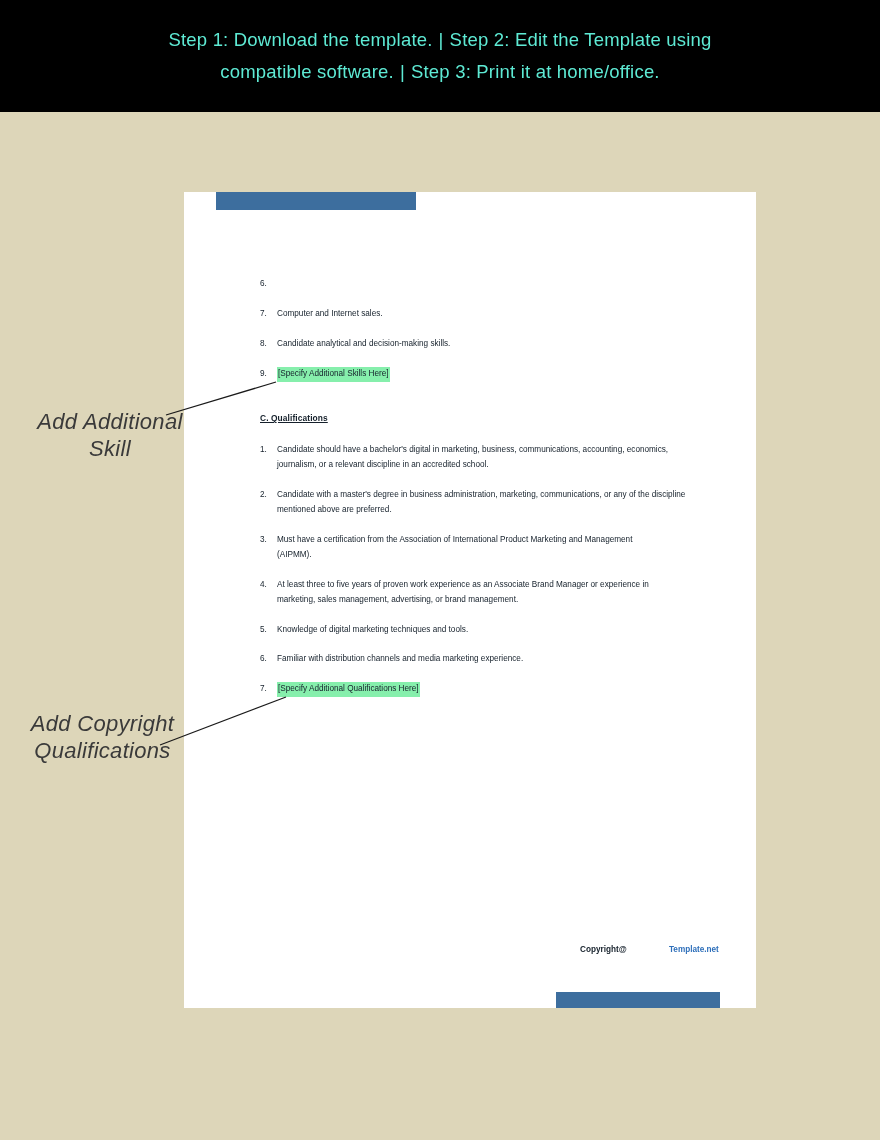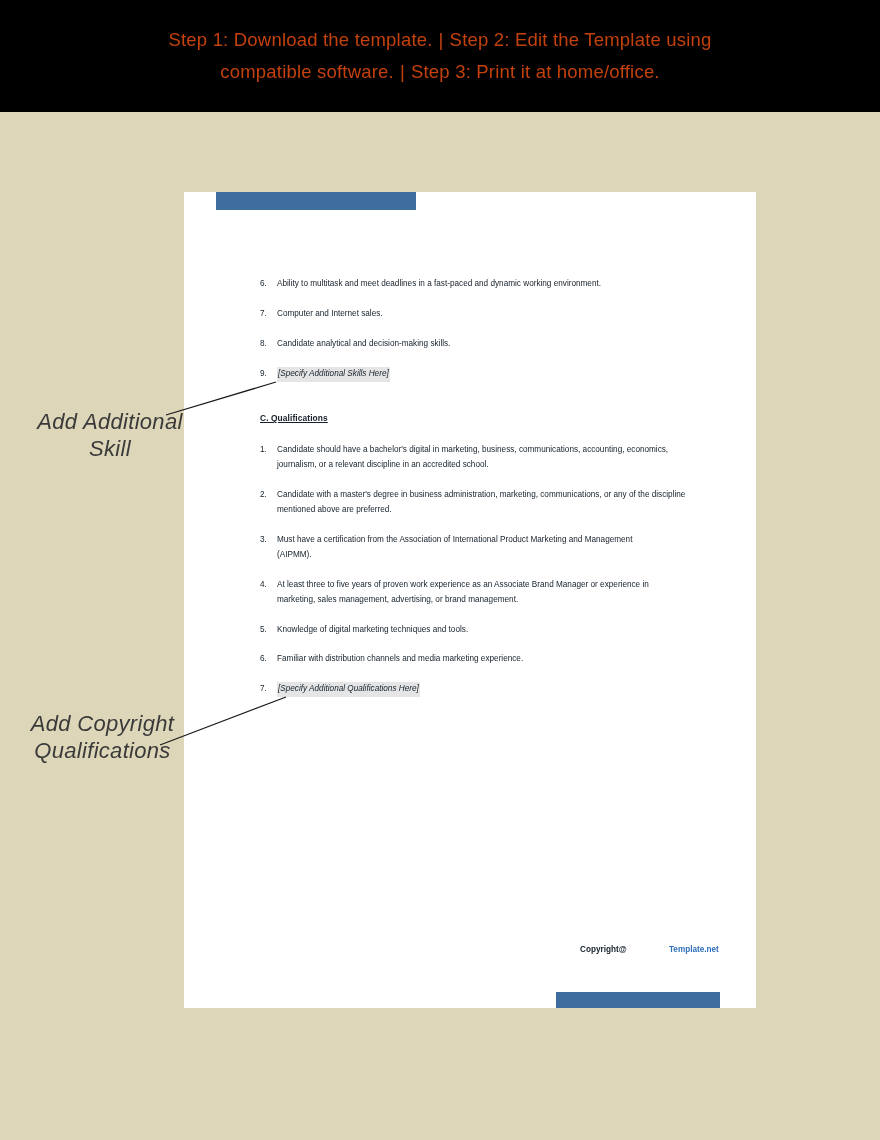--- a/index.html
+++ b/index.html
@@ -15,21 +15,21 @@
     overflow: hidden;
   }
 
   
   .top-bar {
     position: absolute;
     top: 0; left: 0;
     width: 880px;
     height: 112px;
     background: #000000;
-    color: #c2410c;
+    color: #5eead4;
     display: flex;
     align-items: center;
     justify-content: center;
     text-align: center;
   }
   .top-bar-text {
     font-size: 18.5px;
     line-height: 32px;
     letter-spacing: 0.2px;
     max-width: 560px;
@@ -82,24 +82,23 @@
   }
   .list-num {
     width: 17px;
     flex: 0 0 17px;
     text-align: left;
   }
   .list-text {
     display: block;
   }
   .hl {
-    background: #e5e5e5;
+    background: #86efac;
     color: #15202b;
     padding: 0 1px;
-    font-style: italic;
   }
 
   .section-head {
     position: absolute;
     font-size: 8.4px;
     font-weight: bold;
     color: #15202b;
     letter-spacing: 0.1px;
     text-decoration: underline;
   }
@@ -144,21 +143,20 @@
 </div>
 
 <div class="page">
   <div class="page-top-band"></div>
   <div class="page-bottom-band"></div>
 
   <div class="doc-body">
 
     <div class="list-item" style="left:76px; top:85px; width:430px;">
       <span class="list-num">6.</span>
-      <span class="list-text">Ability to multitask and meet deadlines in a fast-paced and dynamic working environment.</span>
     </div>
 
     <div class="list-item" style="left:76px; top:115px; width:430px;">
       <span class="list-num">7.</span>
       <span class="list-text">Computer and Internet sales.</span>
     </div>
 
     <div class="list-item" style="left:76px; top:145px; width:430px;">
       <span class="list-num">8.</span>
       <span class="list-text">Candidate analytical and decision-making skills.</span>

